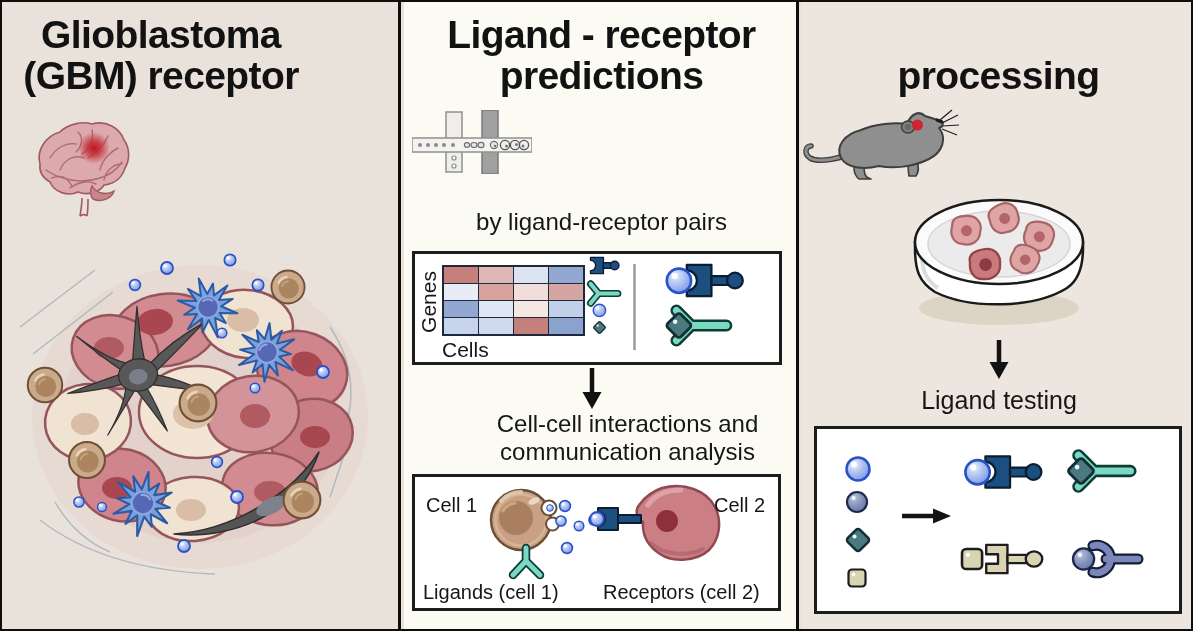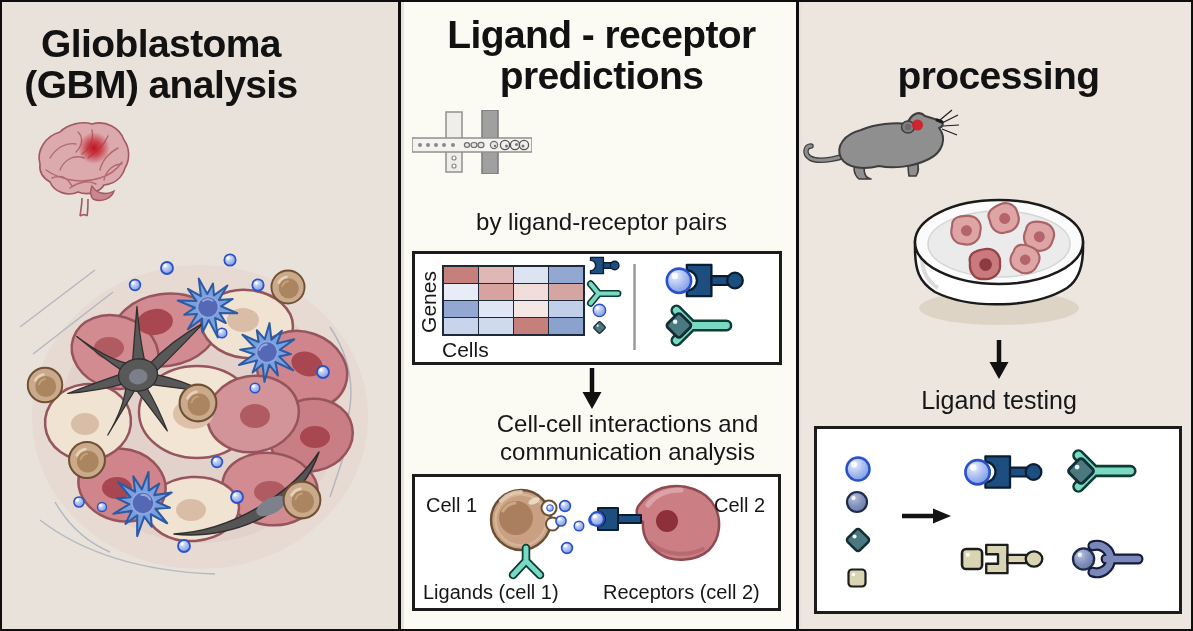--- a/index.html
+++ b/index.html
@@ -126,23 +126,23 @@
         <path d="M0,-13 C8,-14 14,-8 13,0 C14,8 7,14 -1,13 C-9,14 -14,7 -13,-1 C-15,-9 -8,-12 0,-13 Z" fill="#ca7a7c" stroke="#95444b" stroke-width="2"></path>
         <circle cx="0.5" cy="0.5" r="5.5" fill="#8e3a42"></circle>
       </g>
     </defs>
   </svg>
 
   <div class="panel panel-left"></div>
   <div class="panel panel-middle"></div>
   <div class="panel panel-right"></div>
 
-  <div class="title" style="left:0;width:318px;top:21px">
+  <div class="title" style="left:0;width:318px;top:12px">
     <span>Glioblastoma</span><br>
-    <span>(GBM) analysis</span>
+    <span>(GBM) receptor</span>
   </div>
 
   <svg class="abs" style="left:28px;top:116px" width="106" height="100" viewBox="0 0 106 100">
     <path d="M10,46 C6,32 16,18 30,14 C38,6 52,3 62,6 C76,2 90,10 94,22 C100,30 100,42 95,50 C92,60 84,66 74,67 C70,74 58,78 48,74 C38,79 24,74 20,64 C13,60 9,54 10,46 Z" fill="#dcaaad" stroke="#a15a62" stroke-width="1.6"></path>
     <path d="M62,68 C66,75 76,78 84,73 C82,80 72,85 63,81 C60,78 60,72 62,68 Z" fill="#c9878d" stroke="#a15a62" stroke-width="1.4"></path>
     <path d="M52,80 C52,86 51,92 50,98 M58,81 C58,88 58,93 57,98 M50,98 C53,96 55,96 57,98" fill="none" stroke="#a15a62" stroke-width="1.6"></path>
     <path d="M20,40 C26,30 36,24 46,26 M30,52 C34,42 44,36 54,40 M22,60 C32,56 38,60 42,68 M48,14 C54,20 52,28 46,34 M62,12 C64,22 60,30 52,36 M78,18 C74,28 66,34 58,40 M88,30 C80,34 72,42 70,52 M92,46 C84,46 76,52 74,62 M40,70 C48,64 58,62 66,66 M16,52 C30,62 52,66 70,60 C80,57 88,50 92,44" fill="none" stroke="#b06a70" stroke-width="1.4" stroke-linecap="round"></path>
     <circle cx="64" cy="30" r="16" fill="url(#gradTumor)"></circle>
   </svg>
 

